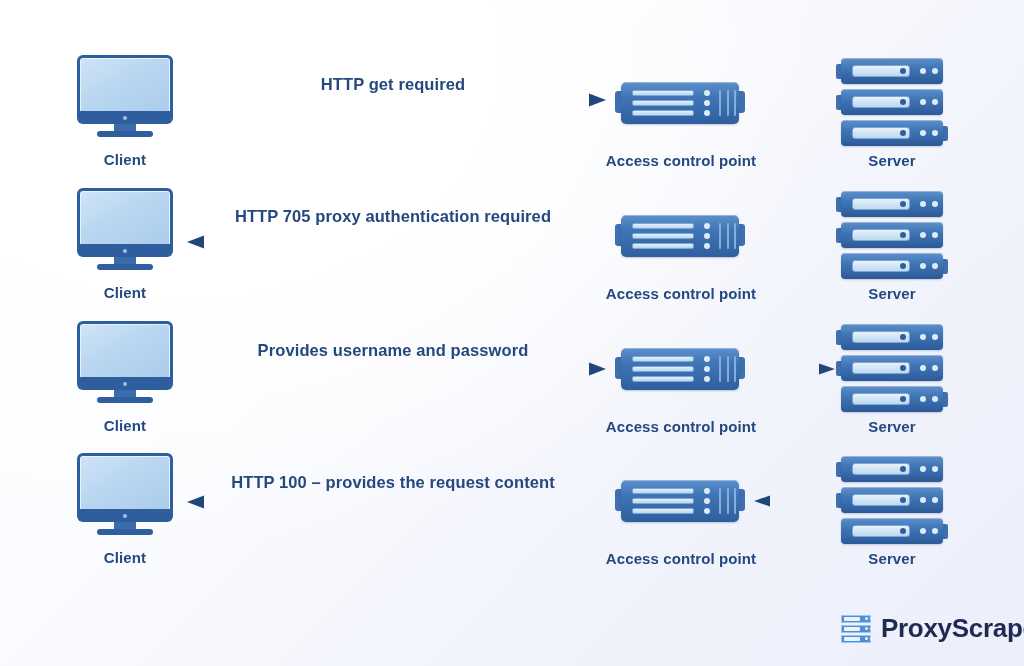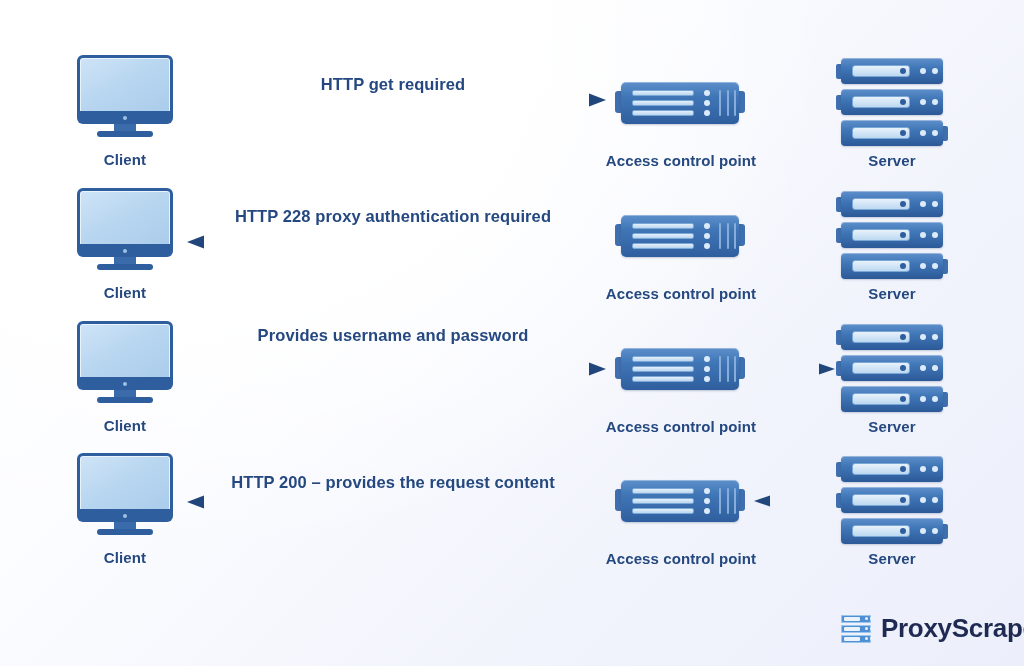--- a/index.html
+++ b/index.html
@@ -288,21 +288,21 @@
   <div class="label center" style="left:892px; top:152px;">Server</div>
 
   <div class="monitor" style="left:77px; top:188px;">
     <div class="bezel"></div>
     <div class="chin"></div>
     <div class="neck"></div>
     <div class="foot"></div>
   </div>
   <div class="label center" style="left:125px; top:284px;">Client</div>
 
-  <div class="flowtext" style="left:393px; top:207px;">HTTP 228 proxy authentication required</div>
+  <div class="flowtext" style="left:393px; top:207px;">HTTP 705 proxy authentication required</div>
 
   <div class="arrow" style="left:185px; top:235px; width:421px;">
     <svg width="421" height="14" viewBox="0 0 421 14">
       <defs>
         <linearGradient id="gL2" x1="1" y1="0" x2="0" y2="0">
           <stop offset="0" stop-color="#2f5e9e" stop-opacity="0"></stop>
           <stop offset="0.55" stop-color="#2f5e9e" stop-opacity="0.65"></stop>
           <stop offset="1" stop-color="#21467c" stop-opacity="1"></stop>
         </linearGradient>
       </defs>
@@ -363,21 +363,21 @@
   <div class="label center" style="left:892px; top:285px;">Server</div>
 
   <div class="monitor" style="left:77px; top:321px;">
     <div class="bezel"></div>
     <div class="chin"></div>
     <div class="neck"></div>
     <div class="foot"></div>
   </div>
   <div class="label center" style="left:125px; top:417px;">Client</div>
 
-  <div class="flowtext" style="left:393px; top:326px;">Provides username and password</div>
+  <div class="flowtext" style="left:393px; top:341px;">Provides username and password</div>
 
   <div class="arrow" style="left:193px; top:362px; width:413px;">
     <svg width="413" height="14" viewBox="0 0 413 14">
       <defs>
         <linearGradient id="gR3" x1="0" y1="0" x2="1" y2="0">
           <stop offset="0" stop-color="#2f5e9e" stop-opacity="0"></stop>
           <stop offset="0.55" stop-color="#2f5e9e" stop-opacity="0.65"></stop>
           <stop offset="1" stop-color="#21467c" stop-opacity="1"></stop>
         </linearGradient>
       </defs>
@@ -452,21 +452,21 @@
   <div class="label center" style="left:892px; top:418px;">Server</div>
 
   <div class="monitor" style="left:77px; top:453px;">
     <div class="bezel"></div>
     <div class="chin"></div>
     <div class="neck"></div>
     <div class="foot"></div>
   </div>
   <div class="label center" style="left:125px; top:549px;">Client</div>
 
-  <div class="flowtext" style="left:393px; top:473px;">HTTP 200 – provides the request content</div>
+  <div class="flowtext" style="left:393px; top:473px;">HTTP 100 – provides the request content</div>
 
   <div class="arrow" style="left:185px; top:495px; width:421px;">
     <svg width="421" height="14" viewBox="0 0 421 14">
       <defs>
         <linearGradient id="gL4" x1="1" y1="0" x2="0" y2="0">
           <stop offset="0" stop-color="#2f5e9e" stop-opacity="0"></stop>
           <stop offset="0.55" stop-color="#2f5e9e" stop-opacity="0.65"></stop>
           <stop offset="1" stop-color="#21467c" stop-opacity="1"></stop>
         </linearGradient>
       </defs>

